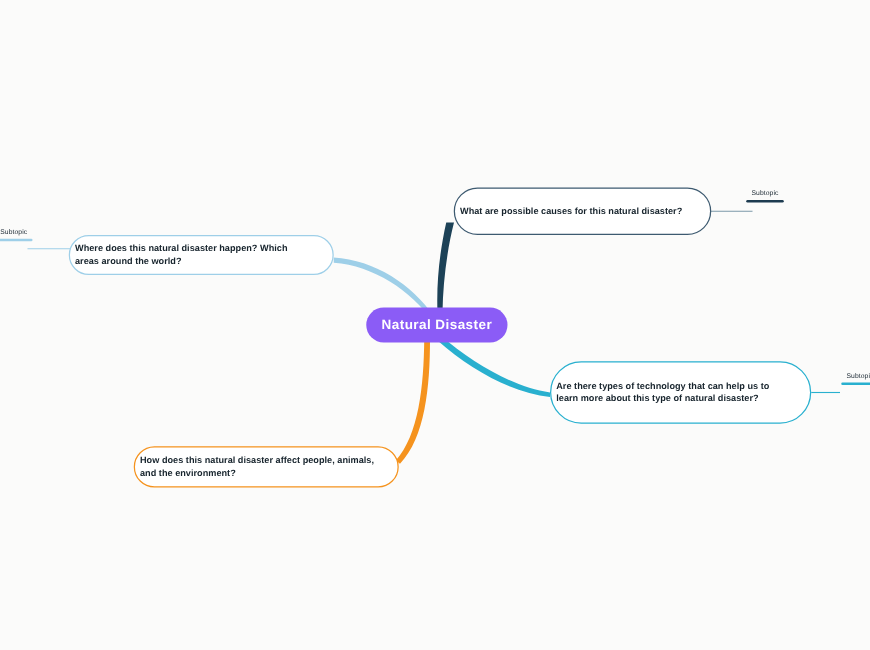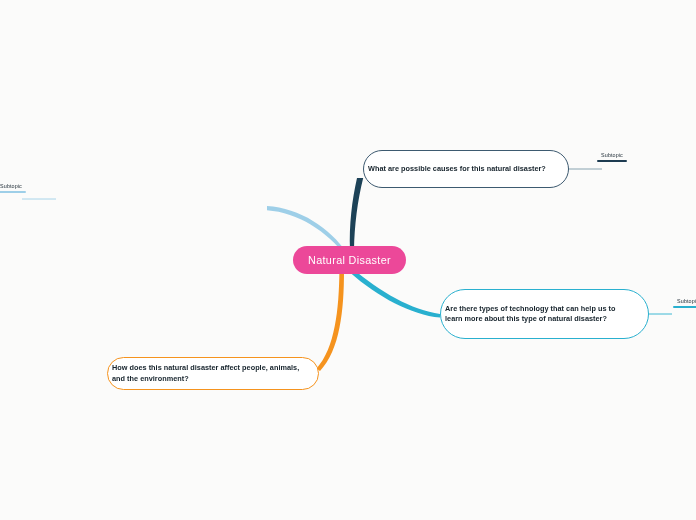--- a/index.html
+++ b/index.html
@@ -47,25 +47,25 @@
     z-index: 3;
   }
   .node .node-text {
     display: block;
     white-space: pre-line;
     padding: 0 16px 0 4px;
   }
   .central {
     position: absolute;
     box-sizing: border-box;
-    background: #ec4899;
+    background: #8b5cf6;
     border-radius: 999px;
     color: #ffffff;
     font-size: 10.8px;
-    font-weight: normal;
+    font-weight: bold;
     letter-spacing: 0.35px;
     display: flex;
     align-items: center;
     justify-content: center;
     z-index: 5;
   }
   .subtopic {
     position: absolute;
     z-index: 4;
     display: flex;
@@ -107,20 +107,23 @@
   </svg>
 
   <div class="central" style="left:293px; top:246px; width:113px; height:28px;">
     <span>Natural Disaster</span>
   </div>
 
   <div class="node" style="left:363px; top:150px; width:206px; height:38px; border-color:#3d5a70;">
     <span class="node-text">What are possible causes for this natural disaster?</span>
   </div>
 
+  <div class="node" style="left:55px; top:188px; width:212px; height:32px; border-color:#9ecfe8;">
+    <span class="node-text">Where does this natural disaster happen? Which areas around the world?</span>
+  </div>
 
   <div class="node" style="left:107px; top:357px; width:212px; height:33px; border-color:#f5931e;">
     <span class="node-text">How does this natural disaster affect people, animals, and the environment?</span>
   </div>
 
   <div class="node" style="left:440px; top:289px; width:209px; height:50px; border-color:#29b0cf;">
     <span class="node-text">Are there types of technology that can help us to learn more about this type of natural disaster?</span>
   </div>
 
   <div class="subtopic" style="left:597px; top:152px; width:30px;">

